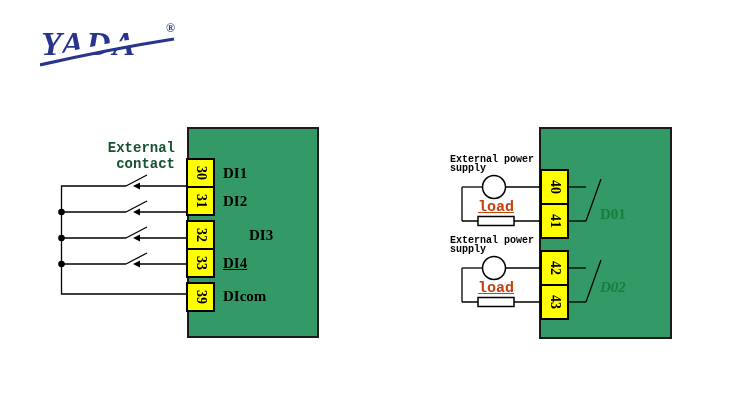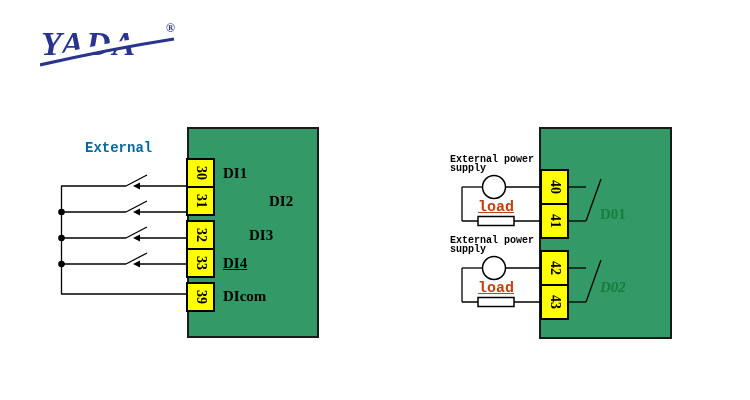--- a/index.html
+++ b/index.html
@@ -25,21 +25,21 @@
   .fn-label{
     position:absolute;z-index:3;font:bold 15px "Liberation Serif",serif;
     color:#000;line-height:16px;white-space:nowrap;
   }
   .relay-label{
     position:absolute;z-index:3;font:bold 15px "Liberation Serif",serif;
     color:#15803d;white-space:nowrap;
   }
   .mono-label{
     position:absolute;z-index:3;font:bold 14px "Liberation Mono",monospace;
-    color:#0369a1;text-align:left;line-height:16px;white-space:nowrap;
+    color:#14532d;text-align:right;line-height:16px;white-space:nowrap;
   }
   .supply-label{
     position:absolute;z-index:3;font:bold 10px "Liberation Mono",monospace;
     color:#000;text-align:left;line-height:9px;white-space:nowrap;width:90px;
   }
   .load-label{
     position:absolute;z-index:3;font:bold 15px "Liberation Mono",monospace;
     color:#c2410c;text-align:center;text-decoration:underline;width:40px;
   }
   .logo{position:absolute;left:40px;top:16px;width:145px;height:54px;z-index:3;}
@@ -119,40 +119,41 @@
       <line x1="505.5" y1="268" x2="542" y2="268"></line>
       <line x1="482.5" y1="268" x2="462" y2="268"></line>
       <line x1="462" y1="268" x2="462" y2="302"></line>
       <line x1="462" y1="302" x2="542" y2="302"></line>
       <rect x="478" y="297.5" width="36" height="9" fill="#fff" stroke-width="1.5"></rect>
     </g>
   </svg>
 
   <div class="mono-label" style="left:85px;top:140px;width:90px;">
     <div>External</div>
+    <div>contact</div>
   </div>
 
   <div class="term" style="left:186px;top:158px;">
     <span>30</span>
   </div>
   <div class="term" style="left:186px;top:186px;">
     <span>31</span>
   </div>
   <div class="term" style="left:186px;top:220px;">
     <span>32</span>
   </div>
   <div class="term" style="left:186px;top:248px;">
     <span>33</span>
   </div>
   <div class="term" style="left:186px;top:282px;">
     <span>39</span>
   </div>
 
   <div class="fn-label" style="left:223px;top:165px;">DI1</div>
-  <div class="fn-label" style="left:223px;top:193px;margin-left:46px;">DI2</div>
+  <div class="fn-label" style="left:223px;top:193px;">DI2</div>
   <div class="fn-label" style="left:223px;top:227px;margin-left:26px;">DI3</div>
   <div class="fn-label" style="left:223px;top:255px;text-decoration:underline;">DI4</div>
   <div class="fn-label" style="left:223px;top:288px;font-family:Liberation Serif, serif;">DIcom</div>
 
   <div class="supply-label" style="left:450px;top:155px;">
     <div>External power</div>
     <div>supply</div>
   </div>
   <div class="load-label" style="left:476px;top:199px;">load</div>
 

